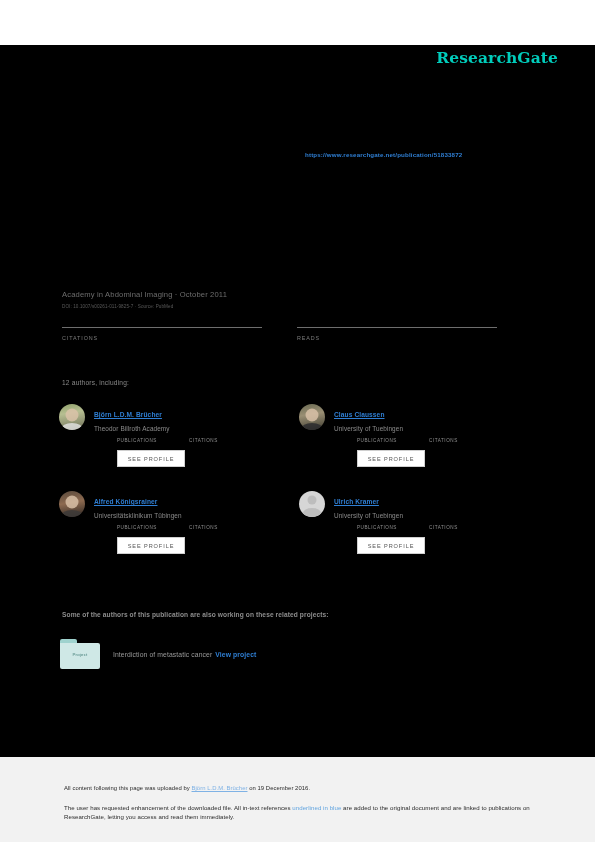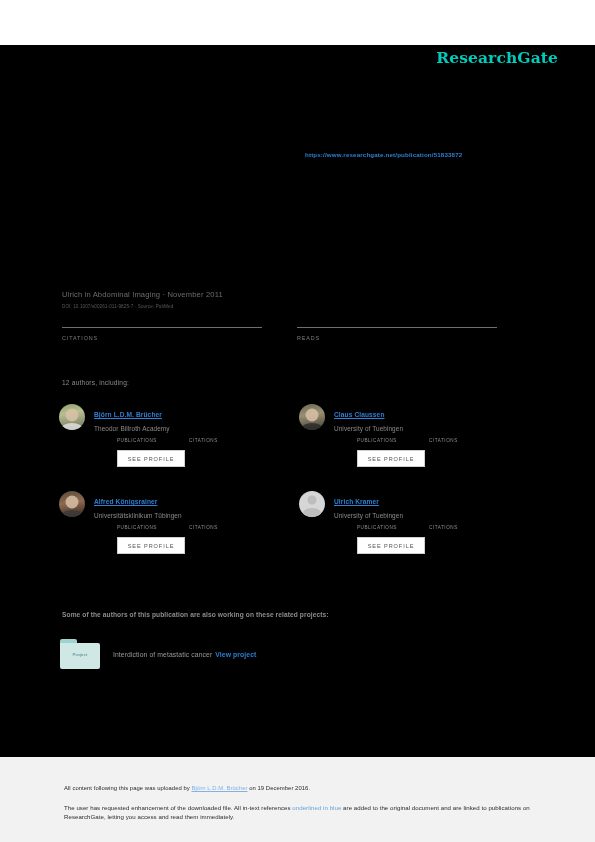--- a/index.html
+++ b/index.html
@@ -188,23 +188,23 @@
   <div class="dark-block">
 
     <div class="rg-logo">ResearchGate</div>
 
     <a class="rg-url" href="#">https://www.researchgate.net/publication/51833872</a>
 
     <div class="article-title"></div>
 
     <div class="meta">
       <div class="meta-line1">
-        <span class="lbl">Ulrich</span>
+        <span class="lbl">Academy</span>
         <span class="ital">in</span>
-        <span>Abdominal Imaging · November 2011</span>
+        <span>Abdominal Imaging · October 2011</span>
       </div>
       <div class="meta-line2">DOI: 10.1007/s00261-011-9825-7 · Source: PubMed</div>
     </div>
 
     <div class="stats">
       <div class="stat-col">
         <div class="rule"></div>
         <div class="num"></div>
         <div class="cap">CITATIONS</div>
       </div>

